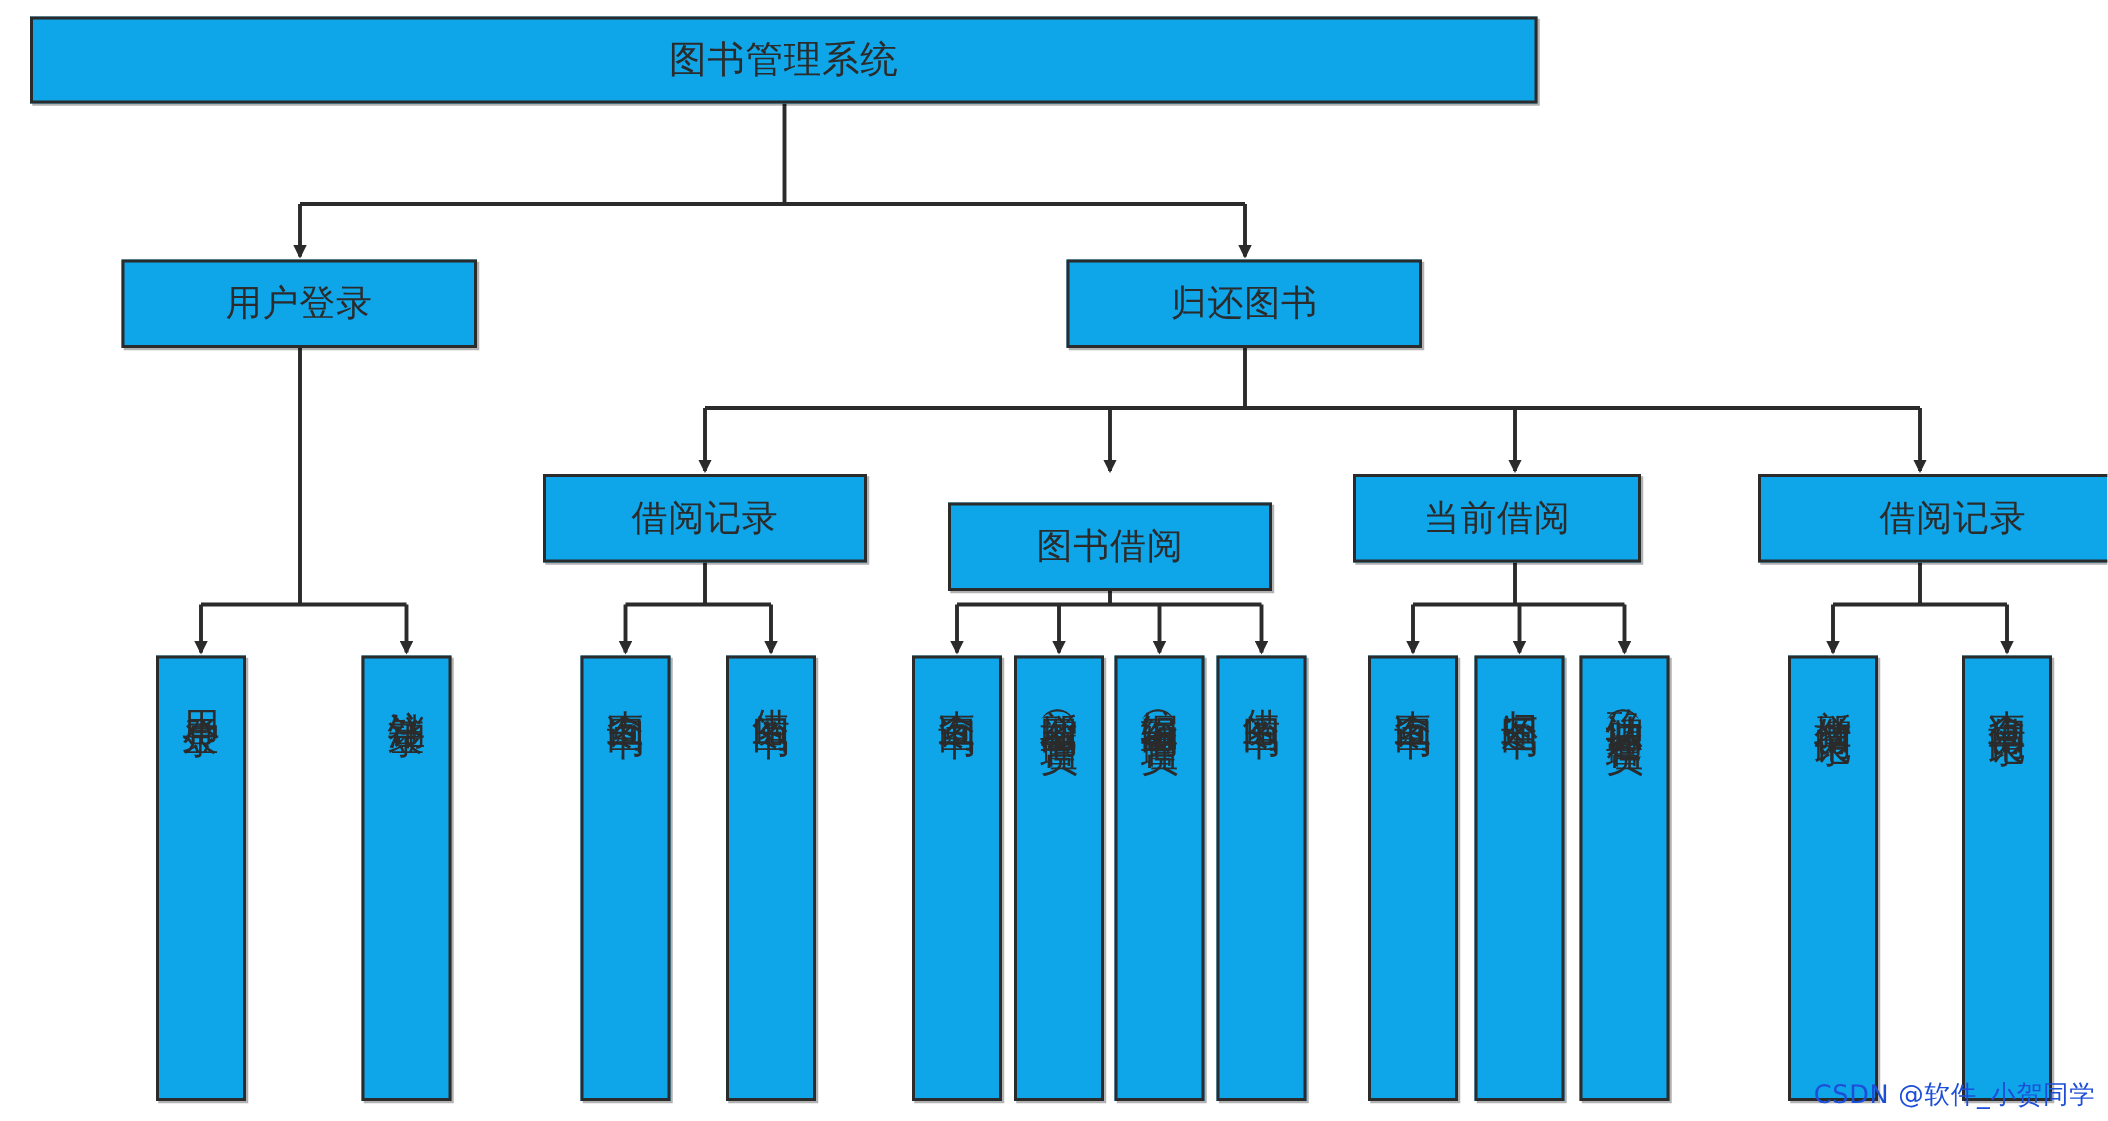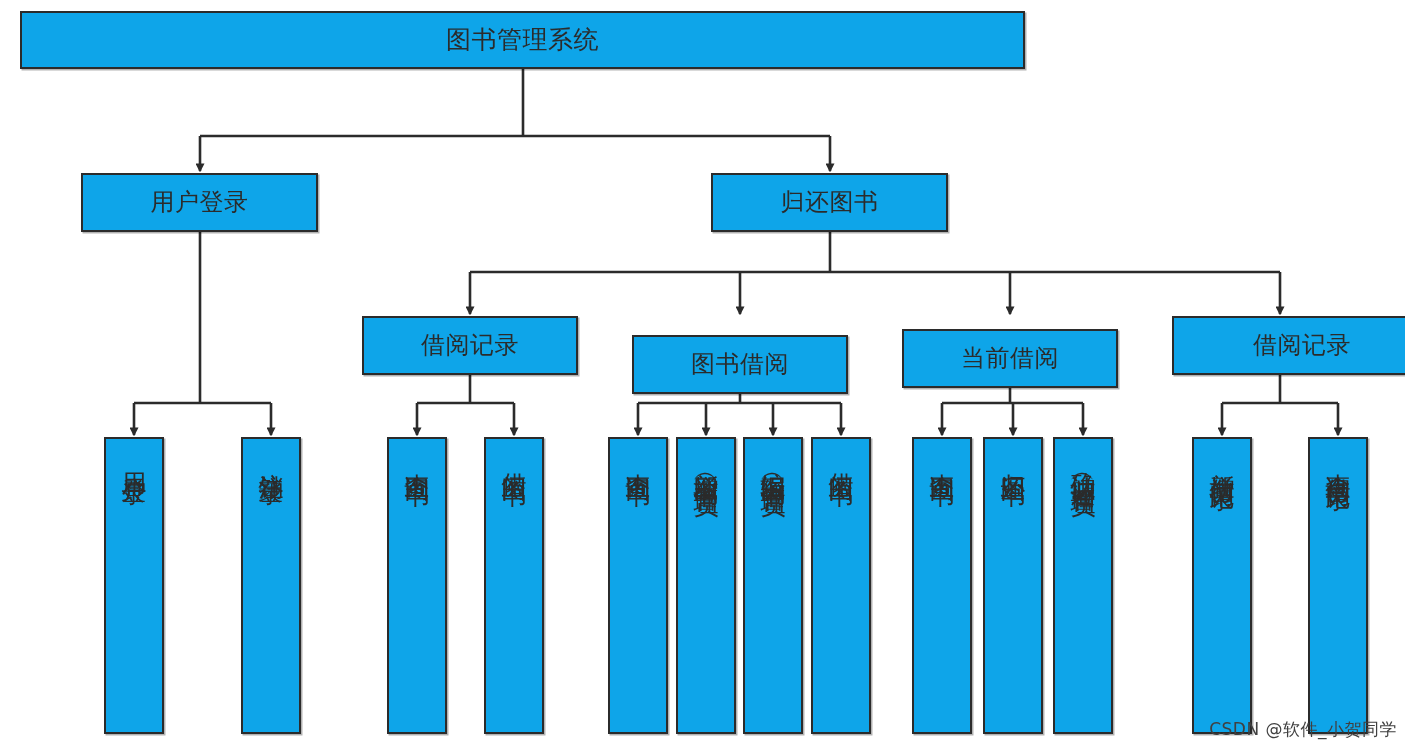--- a/index.html
+++ b/index.html
@@ -62,21 +62,21 @@
     font-size: 25px;
     line-height: 1.0;
     letter-spacing: 3px;
     white-space: nowrap;
   }
   #watermark {
     position: absolute;
     right: 8px;
     bottom: 6px;
     font-size: 17px;
-    color: #404040;
+    color: #1d4ed8;
     letter-spacing: 0.5px;
     white-space: nowrap;
   }
 </style>
 </head>
 <body>
 
 <div id="diagram-root">
 
   <svg id="edge-layer" viewBox="0 0 1405 747" width="1405" height="747" xmlns="http://www.w3.org/2000/svg">
@@ -131,21 +131,21 @@
       </div>
       <div class="node h" style="left: 711px; top: 173px; width: 237px; height: 59px;">
         <span class="label">归还图书</span>
       </div>
       <div class="node h" style="left: 362px; top: 316px; width: 216px; height: 59px;">
         <span class="label">借阅记录</span>
       </div>
       <div class="node h" style="left: 632px; top: 316px; width: 216px; height: 59px; margin-top: 19px;">
         <span class="label">图书借阅</span>
       </div>
-      <div class="node h" style="left: 902px; top: 329px; width: 216px; height: 59px;">
+      <div class="node h" style="left: 902px; top: 316px; width: 192px; height: 59px;">
         <span class="label">当前借阅</span>
       </div>
       <div class="node h" style="left: 1172px; top: 316px; width: 260px; height: 59px;">
         <span class="label">借阅记录</span>
       </div>
       <div class="node v" style="left: 104px; top: 437px; width: 60px; height: 297px;">
         <span class="label">用户登录</span>
       </div>
       <div class="node v" style="left: 241px; top: 437px; width: 60px; height: 297px;">
         <span class="label">注销登录</span>

